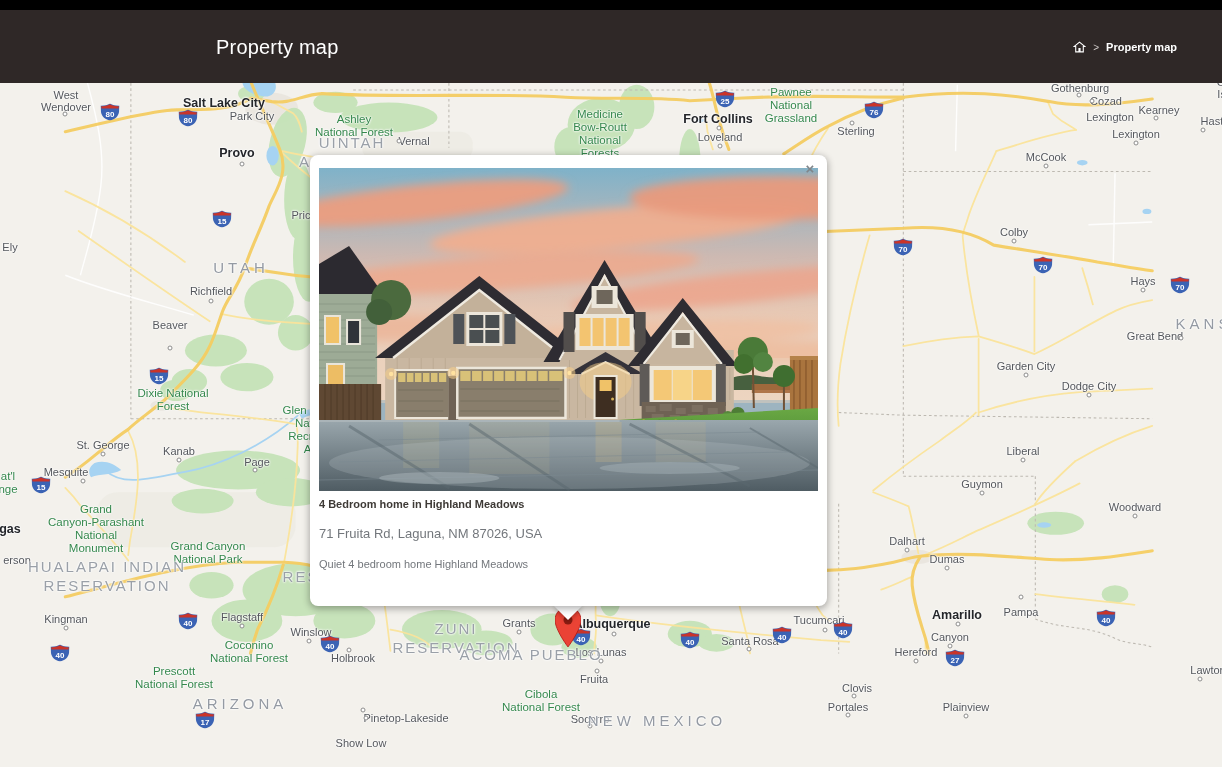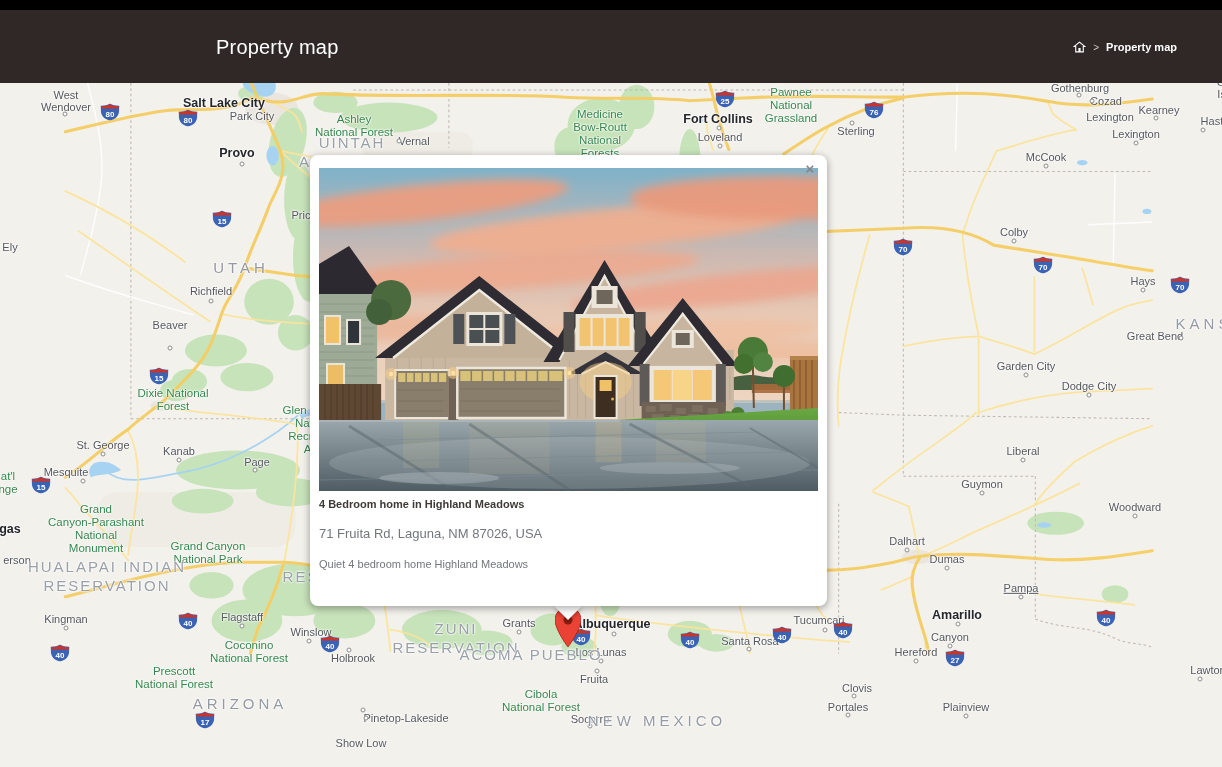--- a/index.html
+++ b/index.html
@@ -282,21 +282,21 @@
         <div class="ml city" style="left: 1023px; top: 451px;">Liberal</div>
         <div class="dot" style="left: 1023px; top: 460px;"></div>
         <div class="ml city" style="left: 982px; top: 484px;">Guymon</div>
         <div class="dot" style="left: 982px; top: 493px;"></div>
         <div class="ml city" style="left: 1135px; top: 507px;">Woodward</div>
         <div class="dot" style="left: 1135px; top: 516px;"></div>
         <div class="ml city" style="left: 907px; top: 541px;">Dalhart</div>
         <div class="dot" style="left: 907px; top: 550px;"></div>
         <div class="ml city" style="left: 947px; top: 559px;">Dumas</div>
         <div class="dot" style="left: 947px; top: 568px;"></div>
-        <div class="ml city" style="left: 1021px; top: 588px; text-decoration: underline;">Pampa</div>
+        <div class="ml city" style="left: 1021px; top: 612px;">Pampa</div>
         <div class="dot" style="left: 1021px; top: 597px;"></div>
         <div class="ml cityb" style="left: 957px; top: 615px;">Amarillo</div>
         <div class="dot" style="left: 958px; top: 624px;"></div>
         <div class="ml city" style="left: 950px; top: 637px;">Canyon</div>
         <div class="dot" style="left: 950px; top: 646px;"></div>
         <div class="ml city" style="left: 916px; top: 652px;">Hereford</div>
         <div class="dot" style="left: 916px; top: 661px;"></div>
         <div class="ml city" style="left: 966px; top: 707px;">Plainview</div>
         <div class="dot" style="left: 966px; top: 716px;"></div>
         <div class="ml city" style="left: 1208px; top: 670px;">Lawton</div>

